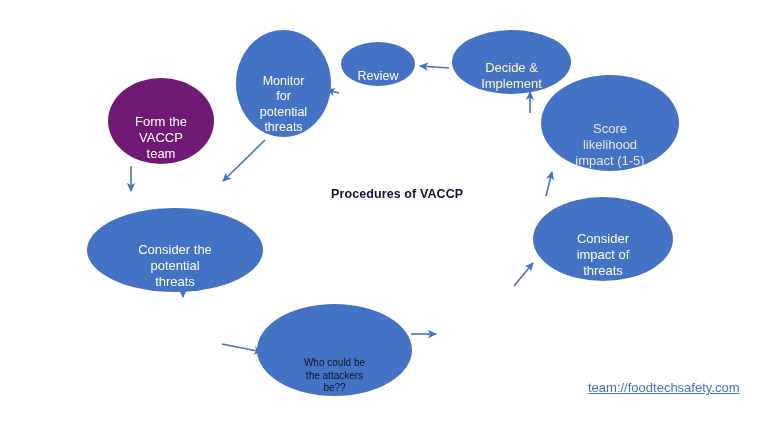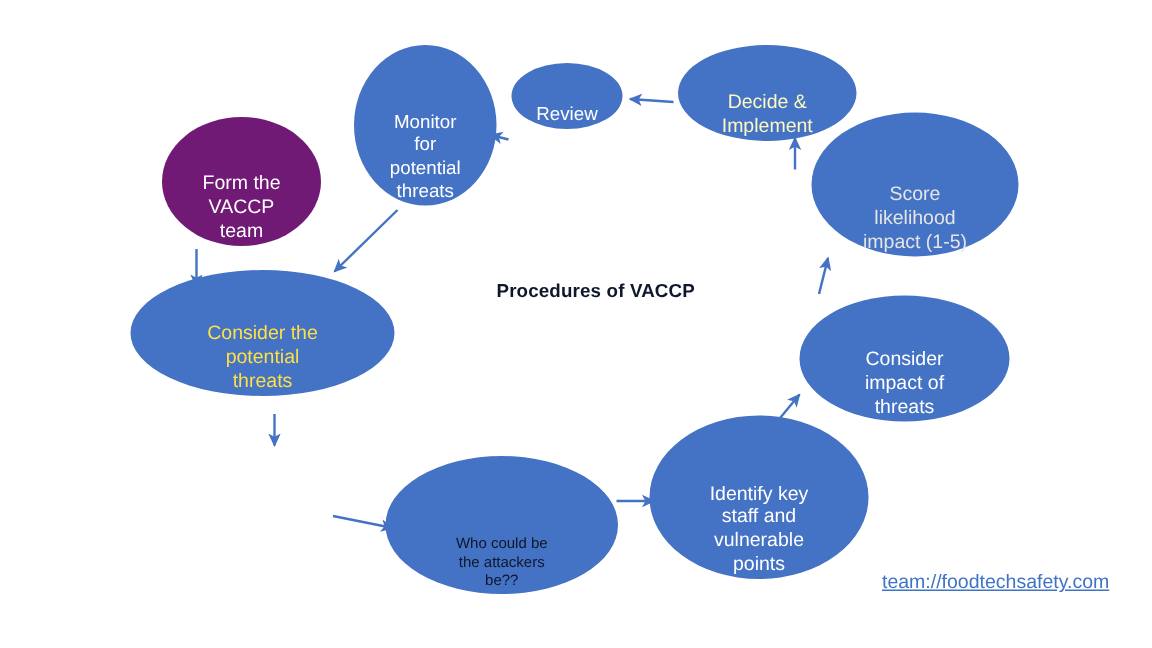--- a/index.html
+++ b/index.html
@@ -101,27 +101,24 @@
   </div>
   <div class="node" style="left: 452px; top: 30px; width: 119px; height: 64px; font-size: 13px; background: rgb(68, 114, 196); color: #fef9c3;">
     <span>Decide &amp;<br>Implement</span>
   </div>
   <div class="node" style="left: 541px; top: 75px; width: 138px; height: 96px; font-size: 13px; background: rgb(68, 114, 196); color: #e5e5e5;">
     <span>Score<br>likelihood<br>impact (1-5)</span>
   </div>
   <div class="node" style="left: 533px; top: 197px; width: 140px; height: 84px; font-size: 13px; background: rgb(68, 114, 196); color: rgb(255, 255, 255);">
     <span>Consider<br>impact of<br>threats</span>
   </div>
-  <div class="node" style="left: 433px; top: 277px; width: 146px; height: 109px; font-size: 13px; background: rgb(68, 114, 196); color: rgb(255, 255, 255);">
-    <span>Identify key<br>staff and<br>vulnerable<br>points</span>
-  </div>
   <div class="node" style="left: 257px; top: 304px; width: 155px; height: 92px; font-size: 10px; background: rgb(68, 114, 196); color: #0f172a;">
     <span>Who could be<br>the attackers<br>be??</span>
   </div>
-  <div class="node" style="left: 87px; top: 180px; width: 176px; height: 84px; font-size: 13px; background: rgb(68, 114, 196); color: #fde047;">
+  <div class="node" style="left: 87px; top: 208px; width: 176px; height: 84px; font-size: 13px; background: rgb(68, 114, 196); color: #ffffff;">
     <span>Consider the<br>potential<br>threats</span>
   </div>
 
   <div id="title-label" style="left: 299px; top: 187px; color: #0f172a; margin-left: 32px;">Procedures of VACCP</div>
 
   <div id="site-url" style="left: 588px; top: 380px; color: rgb(63, 115, 198);">team://foodtechsafety.com</div>
 
 </div>
 
 </body></html>

